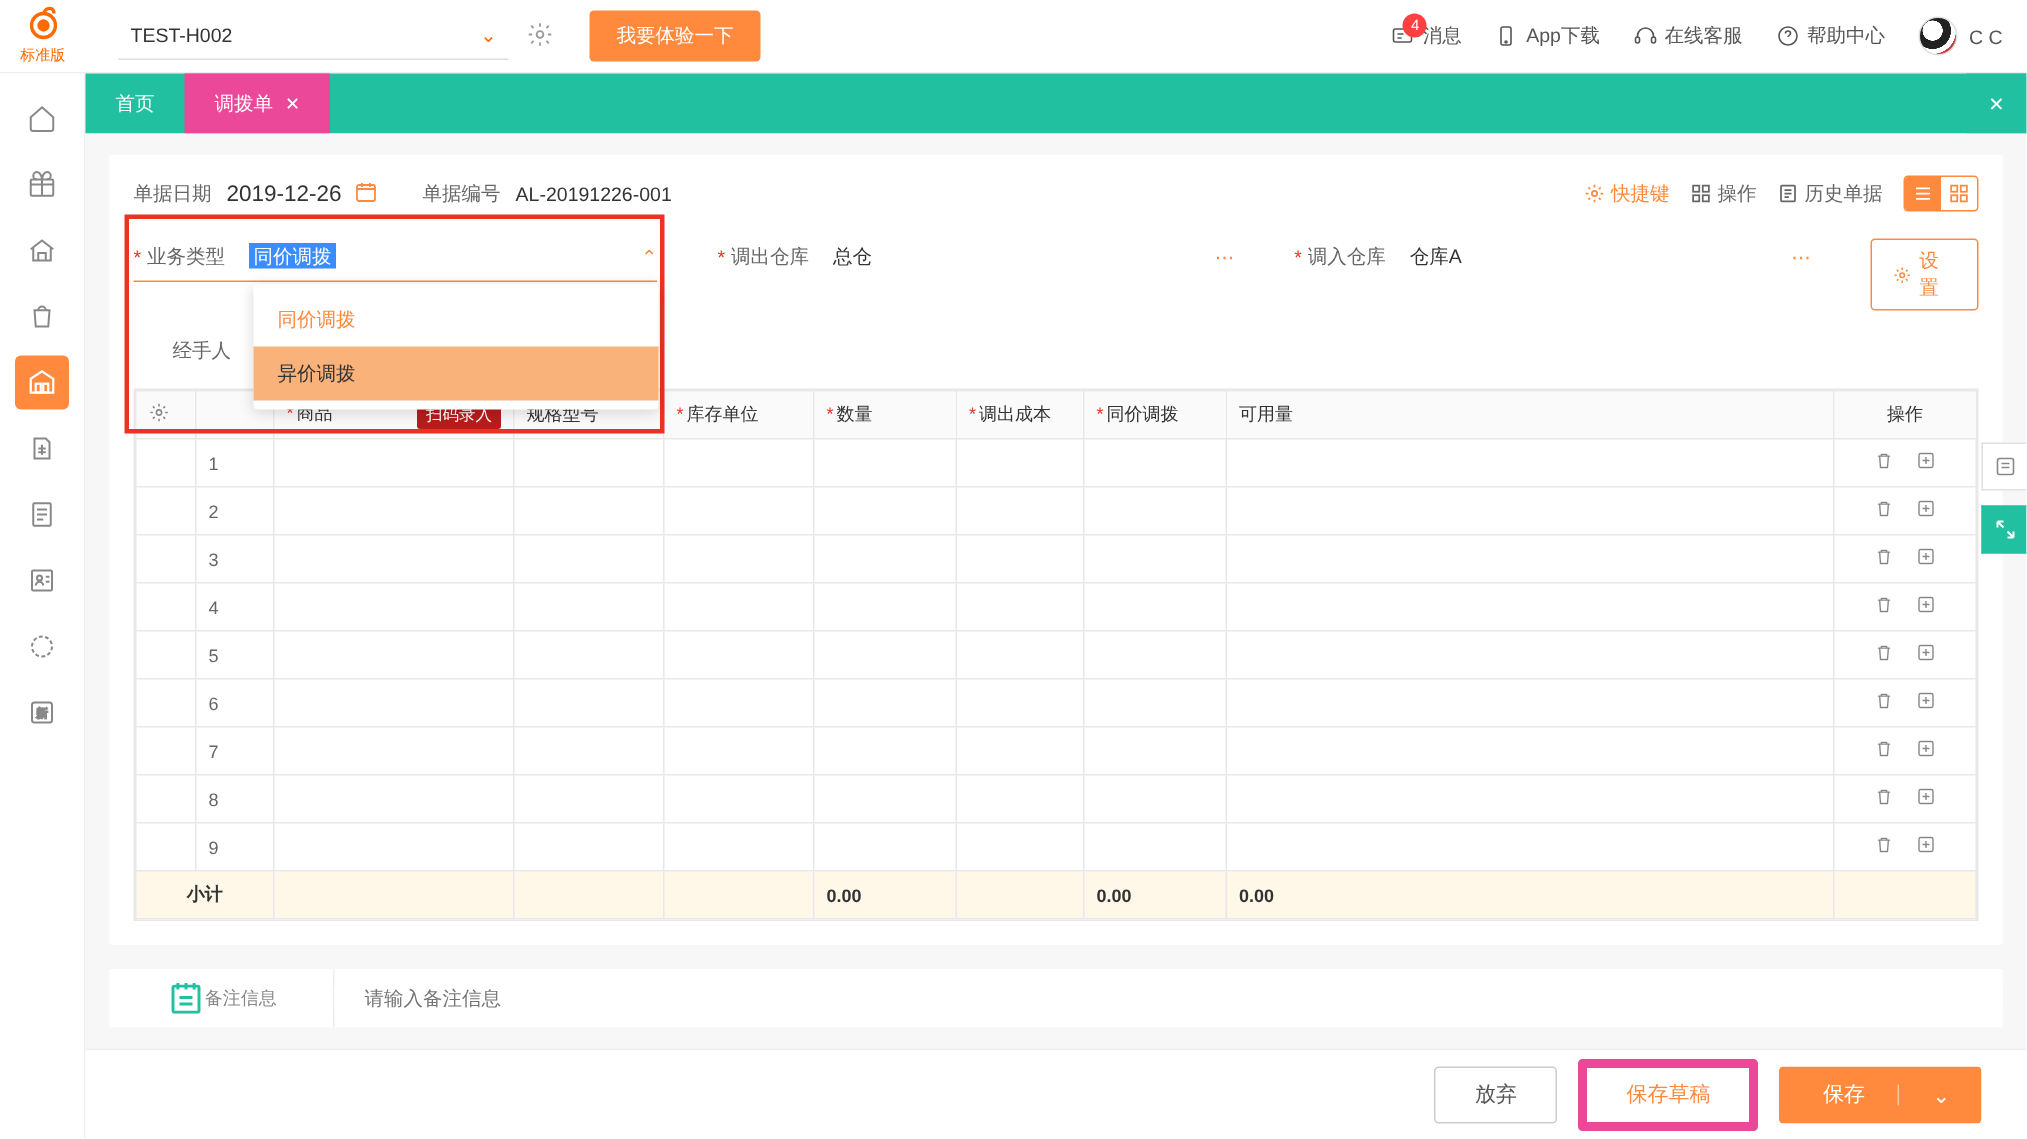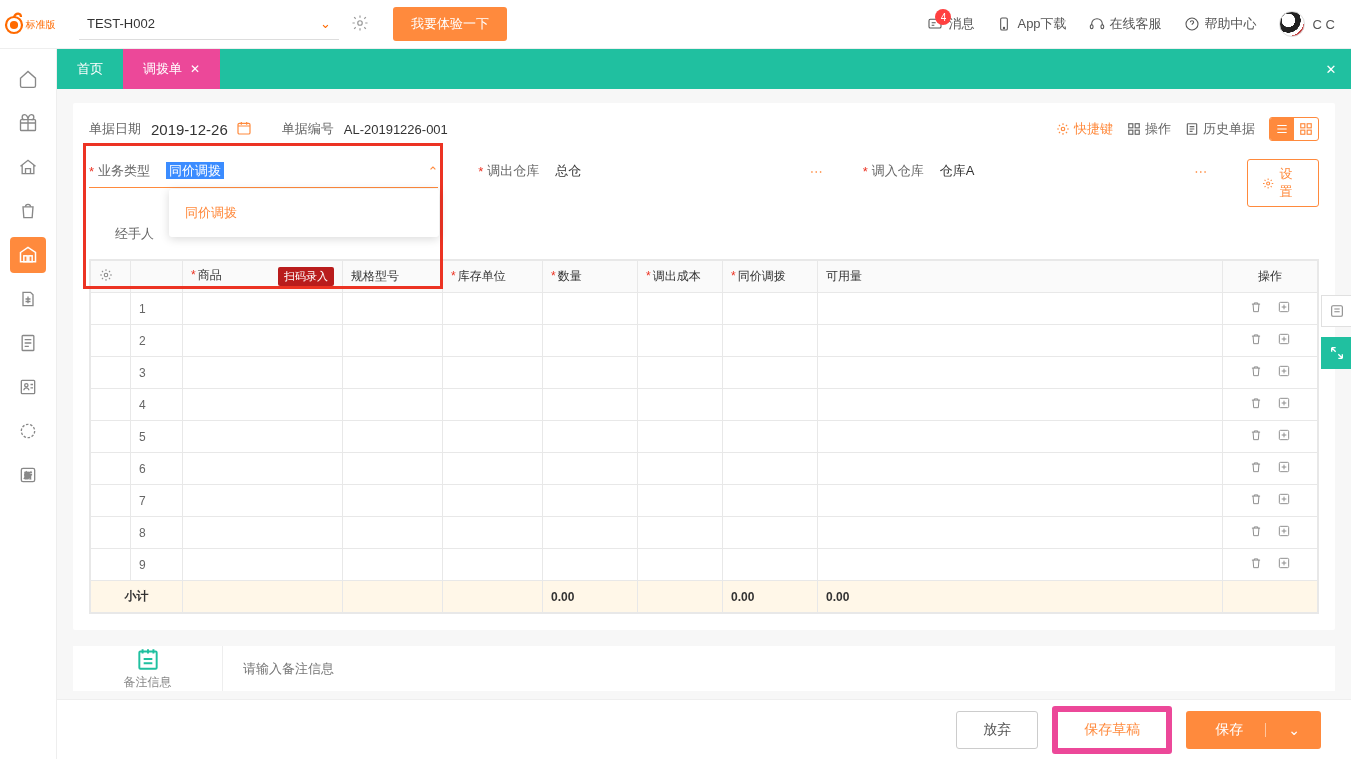--- a/index.html
+++ b/index.html
@@ -1,21 +1,21 @@
 <!DOCTYPE html>
 <html><head>
 <meta charset="utf-8">
 <style>
 * { margin: 0; padding: 0; box-sizing: border-box; }
 body { font-family: "Microsoft YaHei", Arial, sans-serif; font-size: 13px; color: #333; background: #fff; overflow: hidden; }
 .app { width: 1351px; height: 759px; display: flex; flex-direction: column; }
 
 
 .topbar { height: 49px; display: flex; align-items: center; padding: 0 16px 0 0; border-bottom: 1px solid #eee; }
-.logo-box { width: 57px; display: flex; align-items: center; justify-content: center; }
+.logo-box { width: 57px; display: flex; flex-direction: column; align-items: center; justify-content: center; }
 .logo-box svg { width: 24px; height: 24px; }
 .logo-label { font-size: 10px; color: #ff6a00; margin-top: 2px; }
 .store-select { width: 260px; margin-left: 22px; display: flex; align-items: center; border-bottom: 1px solid #ddd; height: 32px; padding: 0 8px; gap: 20px; }
 .store-select .sel-text { flex: 1; color: #333; }
 .chev { color: #ff6a00; }
 .gear-top { margin-left: 12px; color: #999; }
 .trial-btn { margin-left: 24px; background: #ff8a3d; color: #fff; padding: 8px 18px; border-radius: 3px; border: none; cursor: pointer; font-size: 13px; }
 .top-spacer { flex: 1; }
 .top-item { display: flex; align-items: center; margin-left: 22px; color: #555; cursor: pointer; position: relative; }
 .top-item svg, .top-item .ic { width: 16px; height: 16px; margin-right: 5px; }
@@ -94,21 +94,21 @@
 .op-icons span { cursor: pointer; }
 .subtotal-row td { background: #fff7e8; font-weight: bold; color: #333; }
 .subtotal-row .lbl { text-align: center; }
 
 .side-handles { position: absolute; right: 0; top: 246px; display: flex; flex-direction: column; gap: 10px; }
 .handle { width: 30px; height: 32px; background: #fff; border: 1px solid #e0e0e0; border-right: none; display: flex; align-items: center; justify-content: center; color: #888; cursor: pointer; }
 .handle.teal { background: #20c0a0; border-color: #20c0a0; color: #fff; }
 
 
 .remarks { margin-top: 16px; background: #fff; display: flex; align-items: center; height: 64px; }
-.remarks-lbl { width: 150px; display: flex; flex-direction: column; align-items: center; justify-content: center; border-right: 1px solid #eee; height: 100%; color: #888; font-size: 12px; }
+.remarks-lbl { width: 150px; display: flex; flex-direction: row; align-items: center; justify-content: center; border-right: 1px solid #eee; height: 100%; color: #888; font-size: 12px; }
 .remarks-lbl svg { width: 26px; height: 26px; color: #20c0a0; margin-bottom: 2px; }
 .remarks-input { flex: 1; border: none; padding: 0 20px; color: #aaa; font-size: 13px; outline: none; }
 
 
 .footer { height: 60px; background: #fff; display: flex; align-items: center; justify-content: flex-end; padding: 0 30px; gap: 14px; border-top: 1px solid #eee; }
 .btn { padding: 9px 26px; border-radius: 3px; cursor: pointer; font-size: 14px; border: 1px solid transparent; }
 .btn-plain { background: #fff; border: 1px solid #ccc; color: #555; }
 .btn-outline { background: #fff; border: 6px solid #ec4899; color: #ff8a3d; }
 .btn-primary { background: #ff8a3d; color: #fff; display: flex; align-items: center; gap: 22px; padding: 9px 20px 9px 28px; }
 .btn-primary .dvd { width: 1px; height: 14px; background: rgba(255,255,255,0.5); }
@@ -313,20 +313,21 @@
             <div class="redbox"></div>
             <div class="fields-row">
               <div class="fld bt" style="position:relative;">
                 <span class="req">*</span>
                 <span class="flabel">业务类型</span>
                 <span class="fval"><span class="hl">同价调拨</span></span>
                 <span class="chevup" style="margin-left:auto;">⌃</span>
 
                 <div class="dropdown">
                   <div class="dd-item first">同价调拨</div>
+                  <div class="dd-item hov">异价调拨</div>
                 </div>
               </div>
               <div class="fld wh">
                 <span class="req">*</span>
                 <span class="flabel">调出仓库</span>
                 <span class="fval">总仓</span>
                 <span class="ellip">⋯</span>
               </div>
               <div class="fld wh">
                 <span class="req">*</span>

